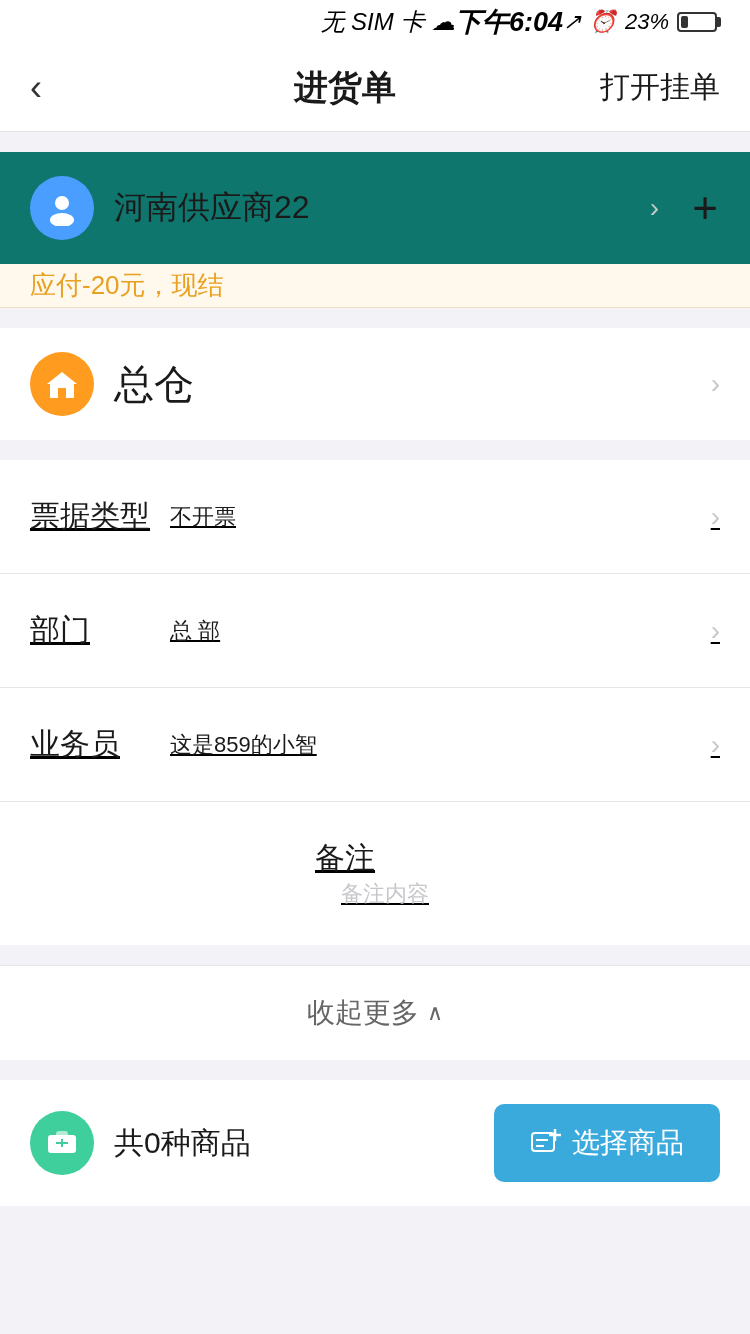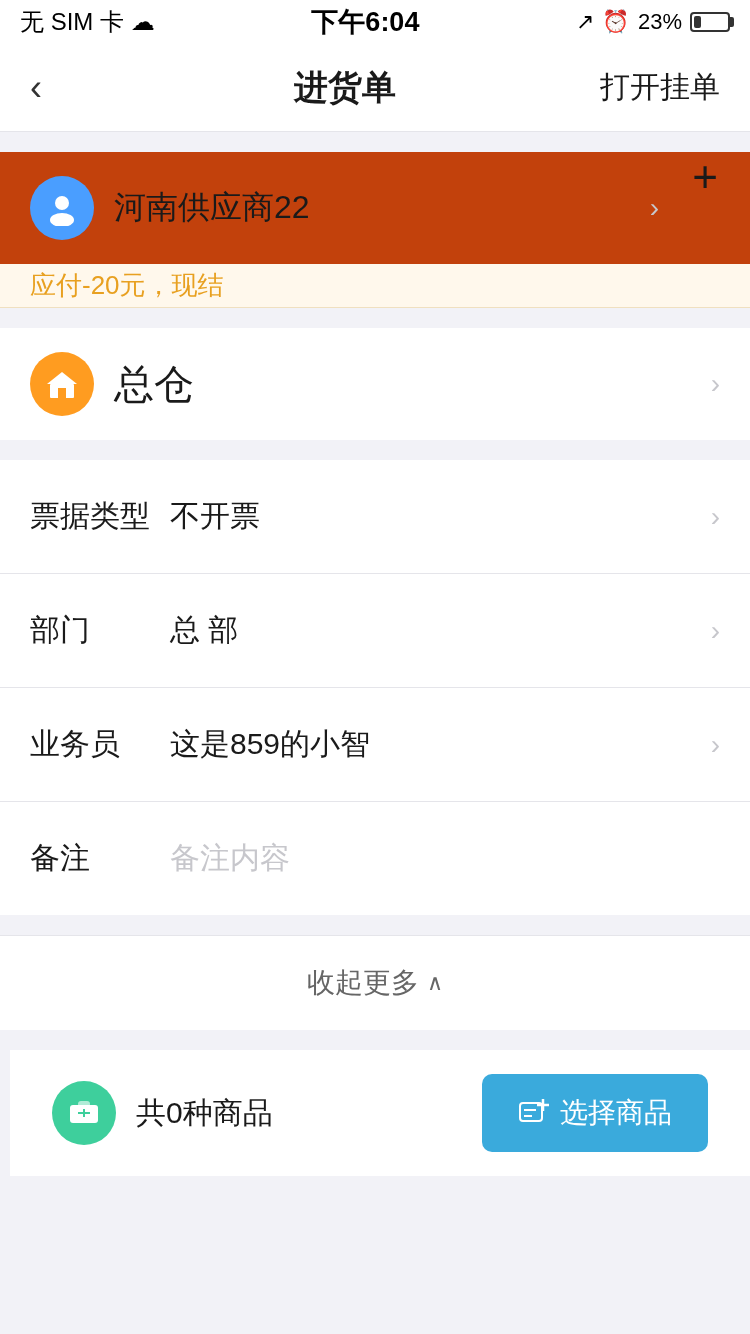--- a/index.html
+++ b/index.html
@@ -11,24 +11,25 @@
       background: #f2f2f7;
       font-size: 28px;
     }
 
     
     .status-bar {
       height: 44px;
       background: #fff;
       display: flex;
       align-items: center;
-      justify-content: space-between;
-      padding: 0 20px;
+      justify-content: flex-end;
+      padding: 0 33px;
       font-size: 24px;
       font-weight: 500;
+      font-style: italic;
     }
     .status-left { display: flex; align-items: center; gap: 10px; }
     .status-center { font-size: 27px; font-weight: 600; }
     .status-right { display: flex; align-items: center; gap: 8px; font-size: 22px; }
     .battery {
       display: inline-flex; align-items: center;
     }
     .battery-body {
       width: 40px; height: 20px; border: 2px solid #333;
       border-radius: 4px; position: relative;
@@ -138,40 +139,42 @@
     .warehouse-name {
       flex: 1;
       font-size: 40px;
       color: #1a1a1a;
     }
 
     
     .form-section {
       background: #fff;
       margin-top: 20px;
+      text-decoration: underline;
     }
     .form-row {
       display: flex;
       align-items: center;
       padding: 36px 30px;
       border-bottom: 1px solid #e5e5ea;
       min-height: 100px;
     }
     .form-row:last-child {
       border-bottom: none;
+      flex-direction: column;
     }
     .form-label {
       width: 120px;
       font-size: 30px;
       color: #1a1a1a;
       flex-shrink: 0;
     }
     .form-value {
       flex: 1;
-      font-size: 30px;
+      font-size: 22px;
       color: #1a1a1a;
       padding-left: 20px;
     }
     .form-value.placeholder {
       color: #c7c7cc;
     }
     .form-chevron {
       color: #c7c7cc;
       font-size: 28px;
       flex-shrink: 0;
@@ -197,23 +200,22 @@
       color: #666;
       margin-left: 8px;
     }
 
     
     .bottom-bar {
       background: #fff;
       margin-top: 20px;
       display: flex;
       align-items: center;
-      padding: 24px 42px;
+      padding: 24px 30px;
       min-height: 100px;
-      margin-left: 10px;
     }
     .product-icon {
       width: 64px;
       height: 64px;
       border-radius: 50%;
       background: #3ecf9c;
       display: flex;
       align-items: center;
       justify-content: center;
       margin-right: 20px;
@@ -233,23 +235,23 @@
       font-size: 28px;
       display: flex;
       align-items: center;
       gap: 10px;
       cursor: pointer;
       text-align: center;
     }
 
     
     .supplier-main {
-      background: #c2410c;
-      display: flex;
-      align-items: flex-start;
+      background: #0f766e;
+      display: flex;
+      align-items: center;
       min-height: 112px;
     }
     .supplier-left {
       flex: 1;
       display: flex;
       align-items: center;
       padding: 24px 0 24px 30px;
     }
     .supplier-right-divider {
       width: 1px;

